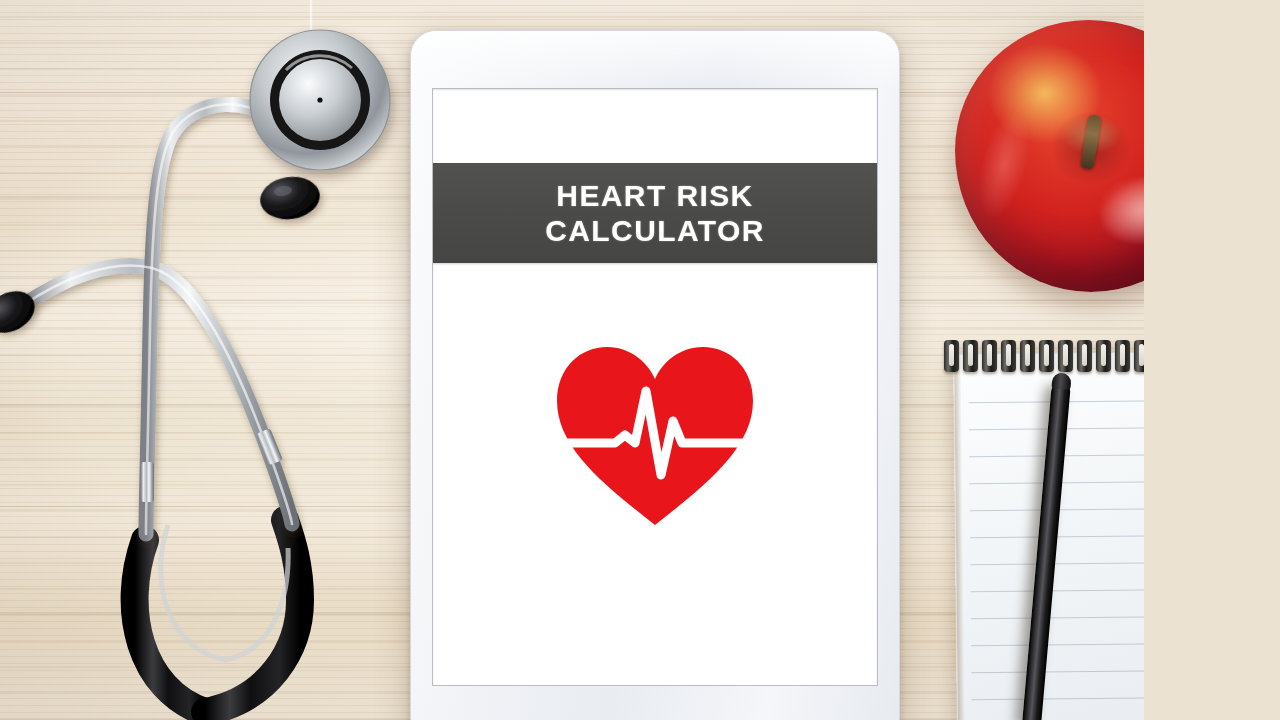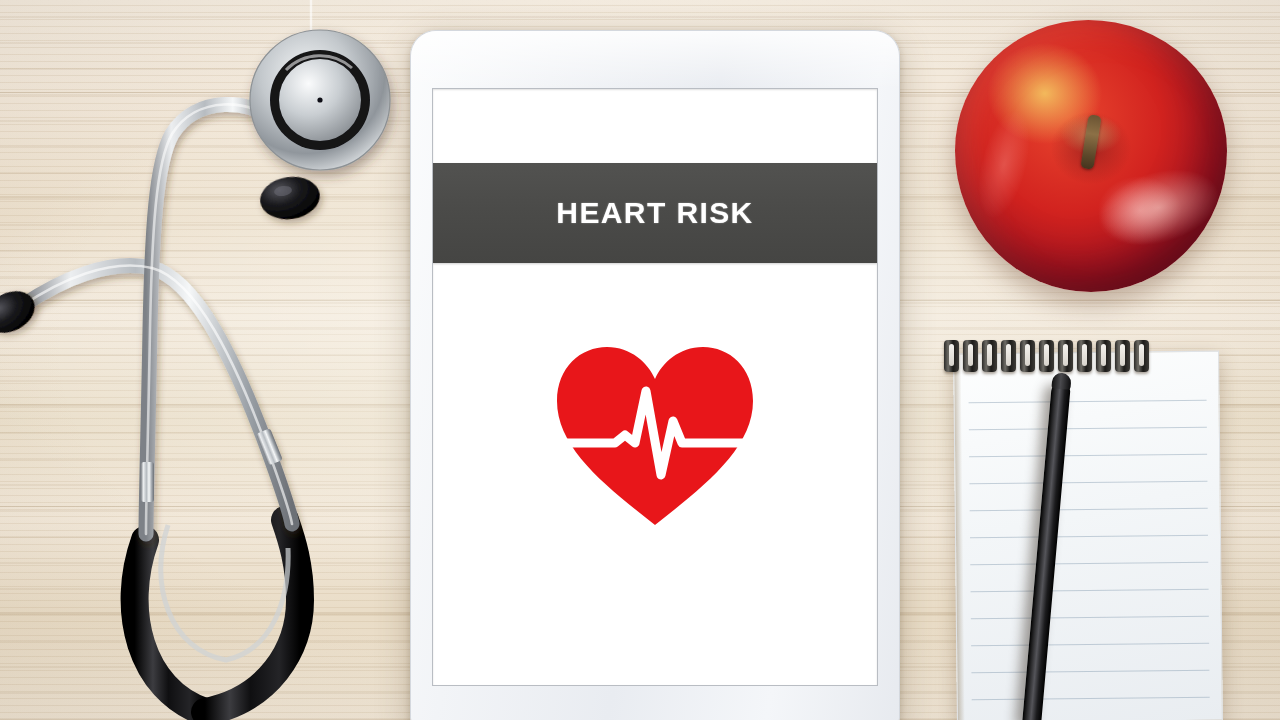--- a/index.html
+++ b/index.html
@@ -1,21 +1,21 @@
 <!DOCTYPE html>
 <html><head>
 <meta charset="utf-8">
 <style>
   html,body{margin:0;padding:0;}
   body{
     width:1280px;height:720px;overflow:hidden;
     font-family:"Liberation Sans",sans-serif;
     background:#ece2d2;
   }
-  #scene{position:relative;width:1280px;height:720px;overflow:hidden;}
+  #scene{position:relative;width:1144px;height:720px;overflow:hidden;}
 
   
   .wood{
     position:absolute;inset:0;
     background:
       repeating-linear-gradient(0deg,
         rgba(176,150,112,.16) 0px,
         rgba(176,150,112,.16) 1px,
         rgba(255,255,255,0) 1px,
         rgba(255,255,255,0) 7px),
@@ -256,20 +256,21 @@
     <ellipse cx="10" cy="312" rx="26" ry="19" fill="url(#tipG)" transform="rotate(-28 10 312)" filter="url(#shs)"></ellipse>
   </svg>
 
   <div class="tablet">
     <div class="tablet-gloss"></div>
 
     <div class="screen">
 
       <div class="title-banner">
         <div class="title-line">HEART RISK</div>
+        <div class="title-line">CALCULATOR</div>
       </div>
 
       <div class="heart-wrap">
         <svg width="212" height="192" viewBox="0 0 212 192">
           <path d="M106 186
                    C 58 148, 8 110, 8 62
                    C 8 28, 32 8, 58 8
                    C 82 8, 99 24, 106 40
                    C 113 24, 130 8, 154 8
                    C 180 8, 204 28, 204 62

